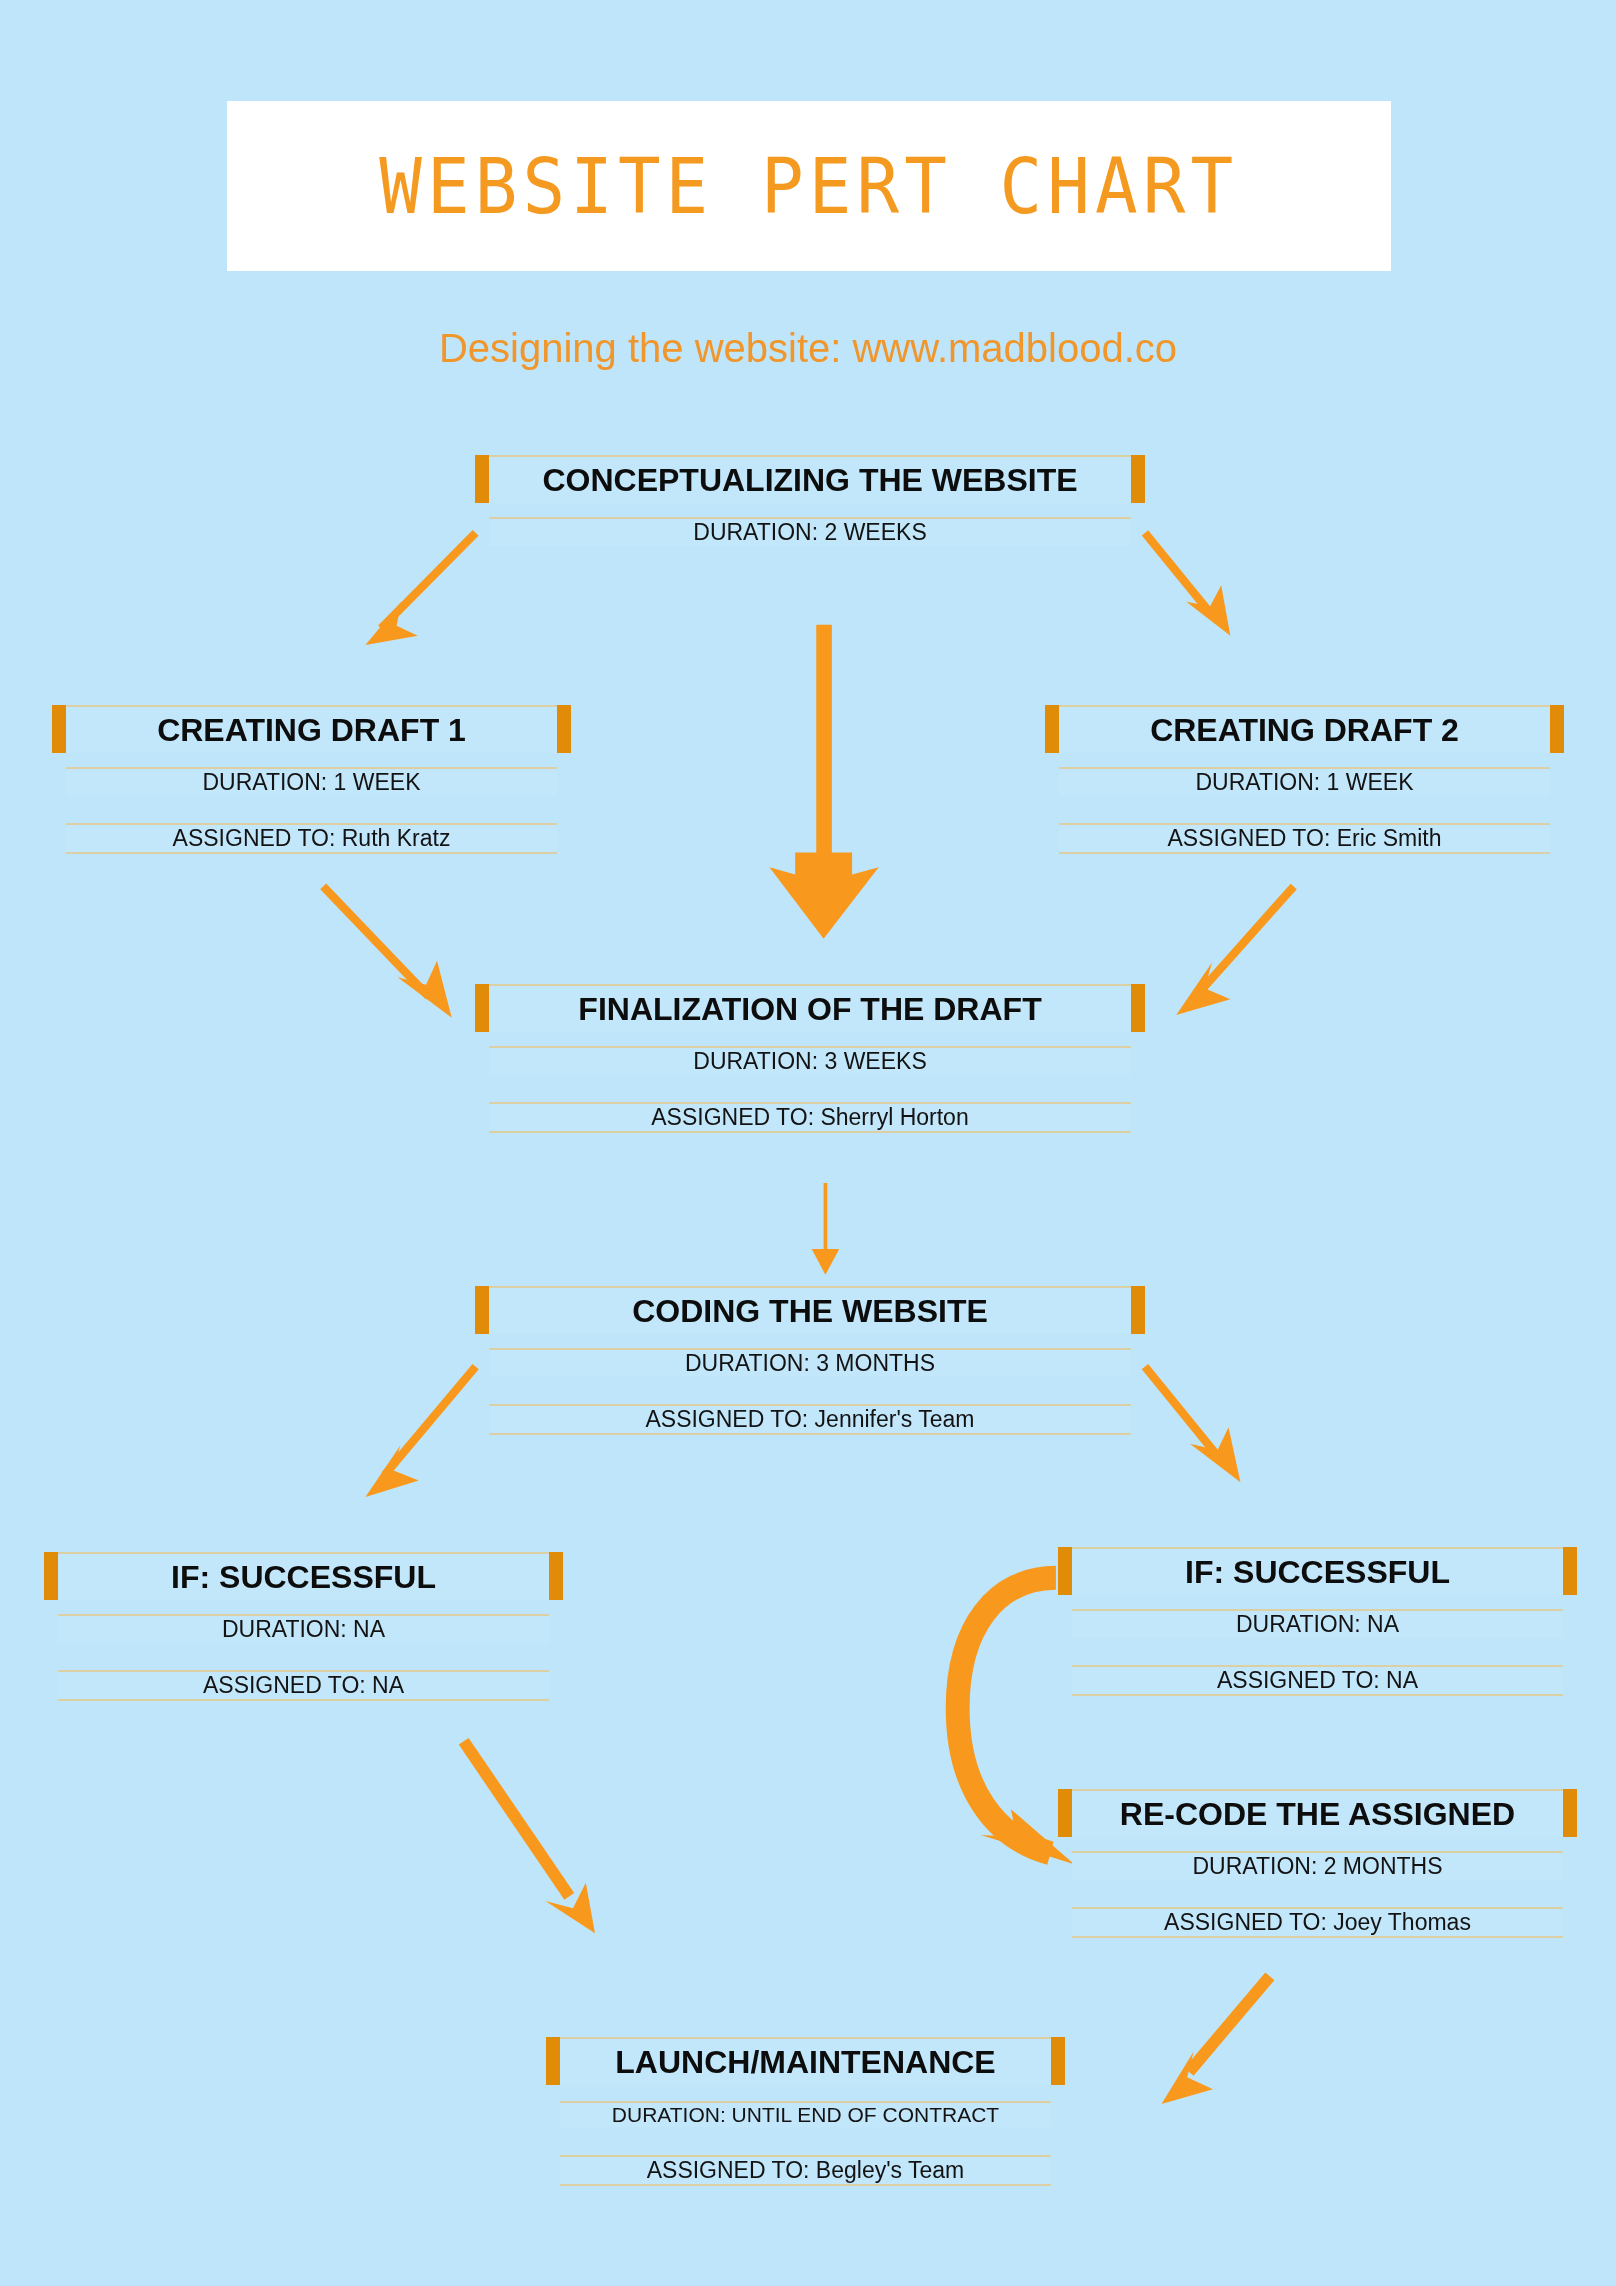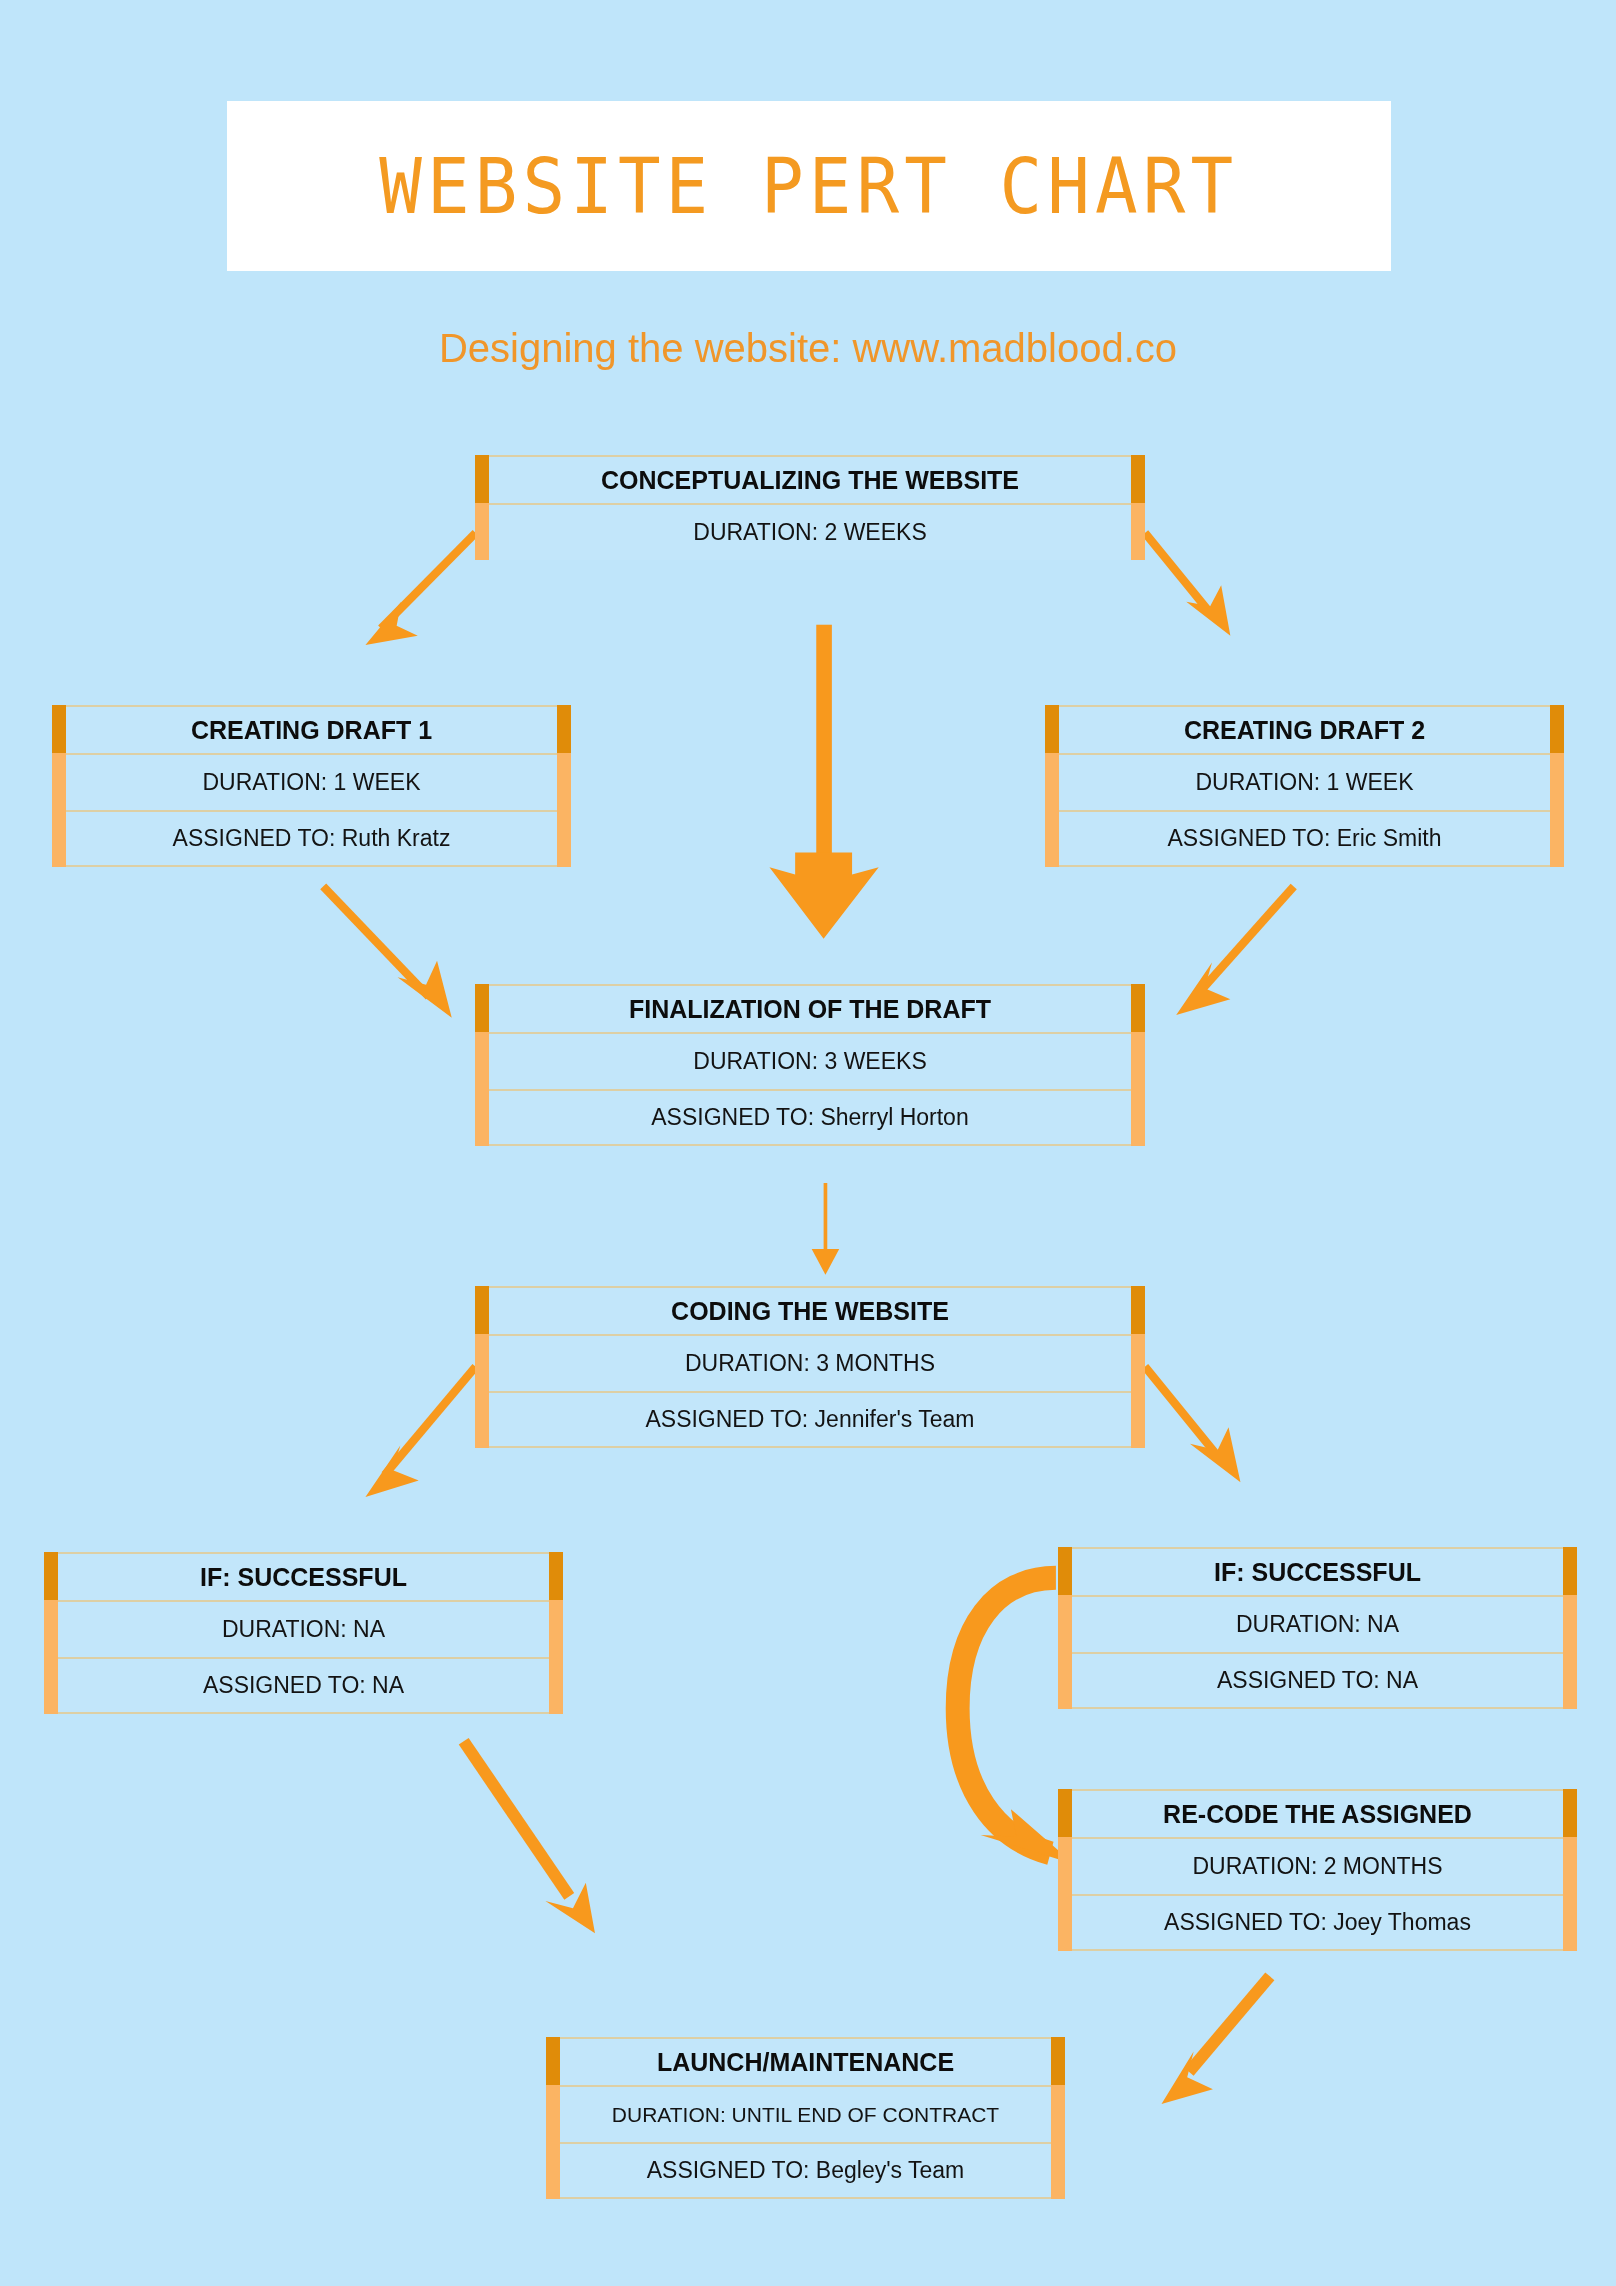--- a/index.html
+++ b/index.html
@@ -92,25 +92,25 @@
     border-top: 2.8px solid #ddcfa4;
   }
   .row-head .cell {
     border-top: 2.8px solid #ddcfa4;
   }
   .node-row.row-last .cell {
     border-bottom: 2.8px solid #ddcfa4;
   }
 
   .row-head { height: 48px; }
-  .row-body { height: 57px; }
+  .row-body { height: 57px; align-items: center; }
 
   .title-cell {
     font-weight: bold;
-    font-size: 25px;
+    font-size: 32px;
     color: #0d0d0d;
     letter-spacing: 0px;
   }
   .detail-cell {
     font-size: 23px;
     color: #131313;
     font-weight: 400;
   }
   .detail-cell.small {
     font-size: 21px;

